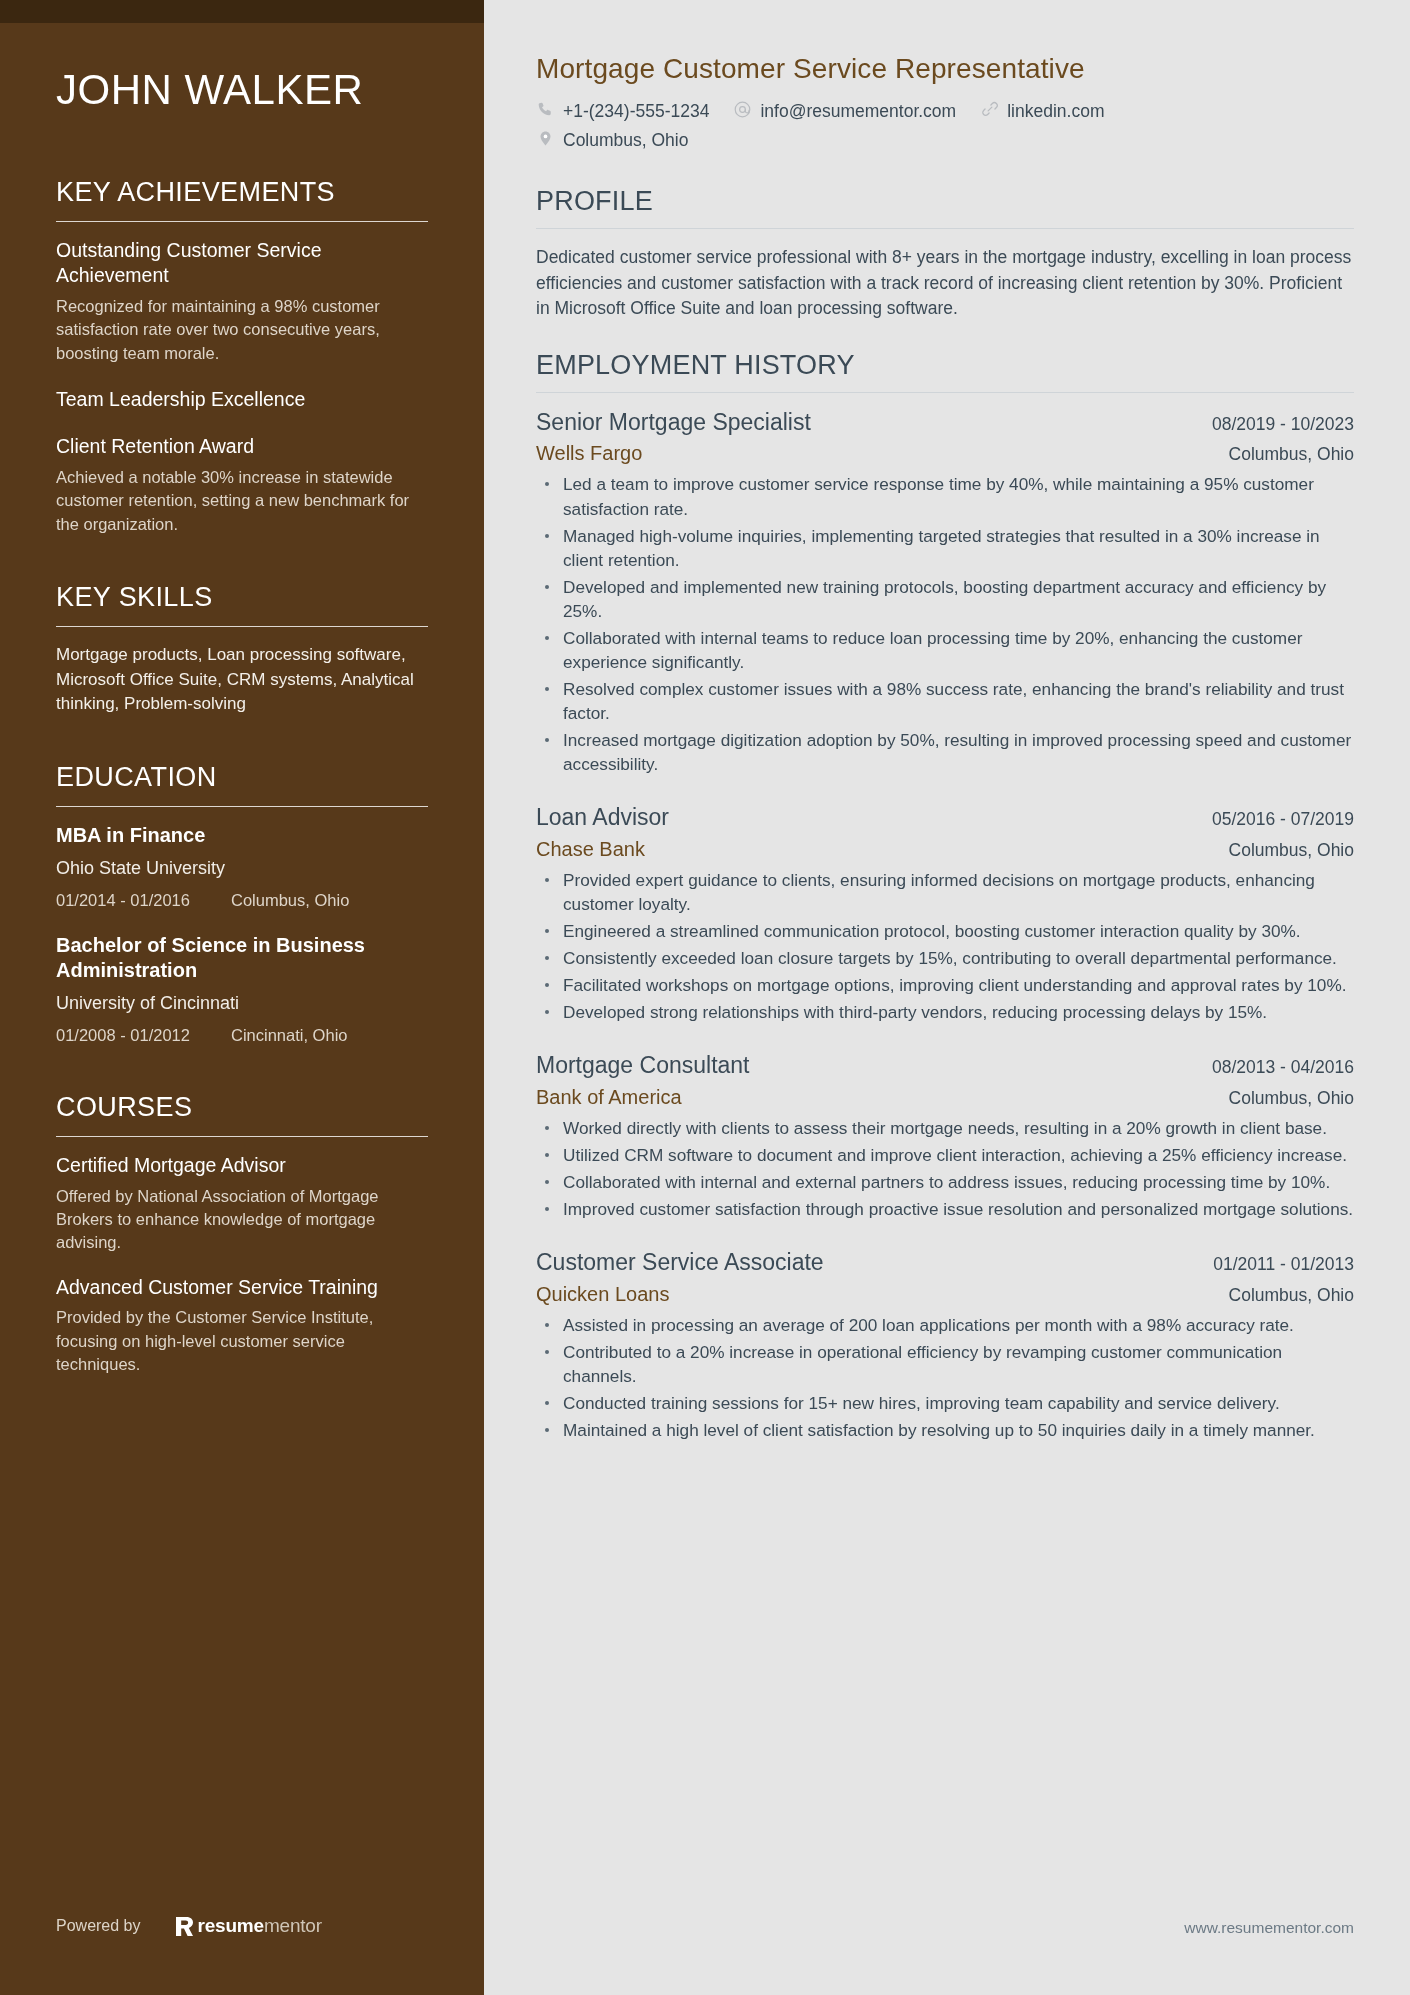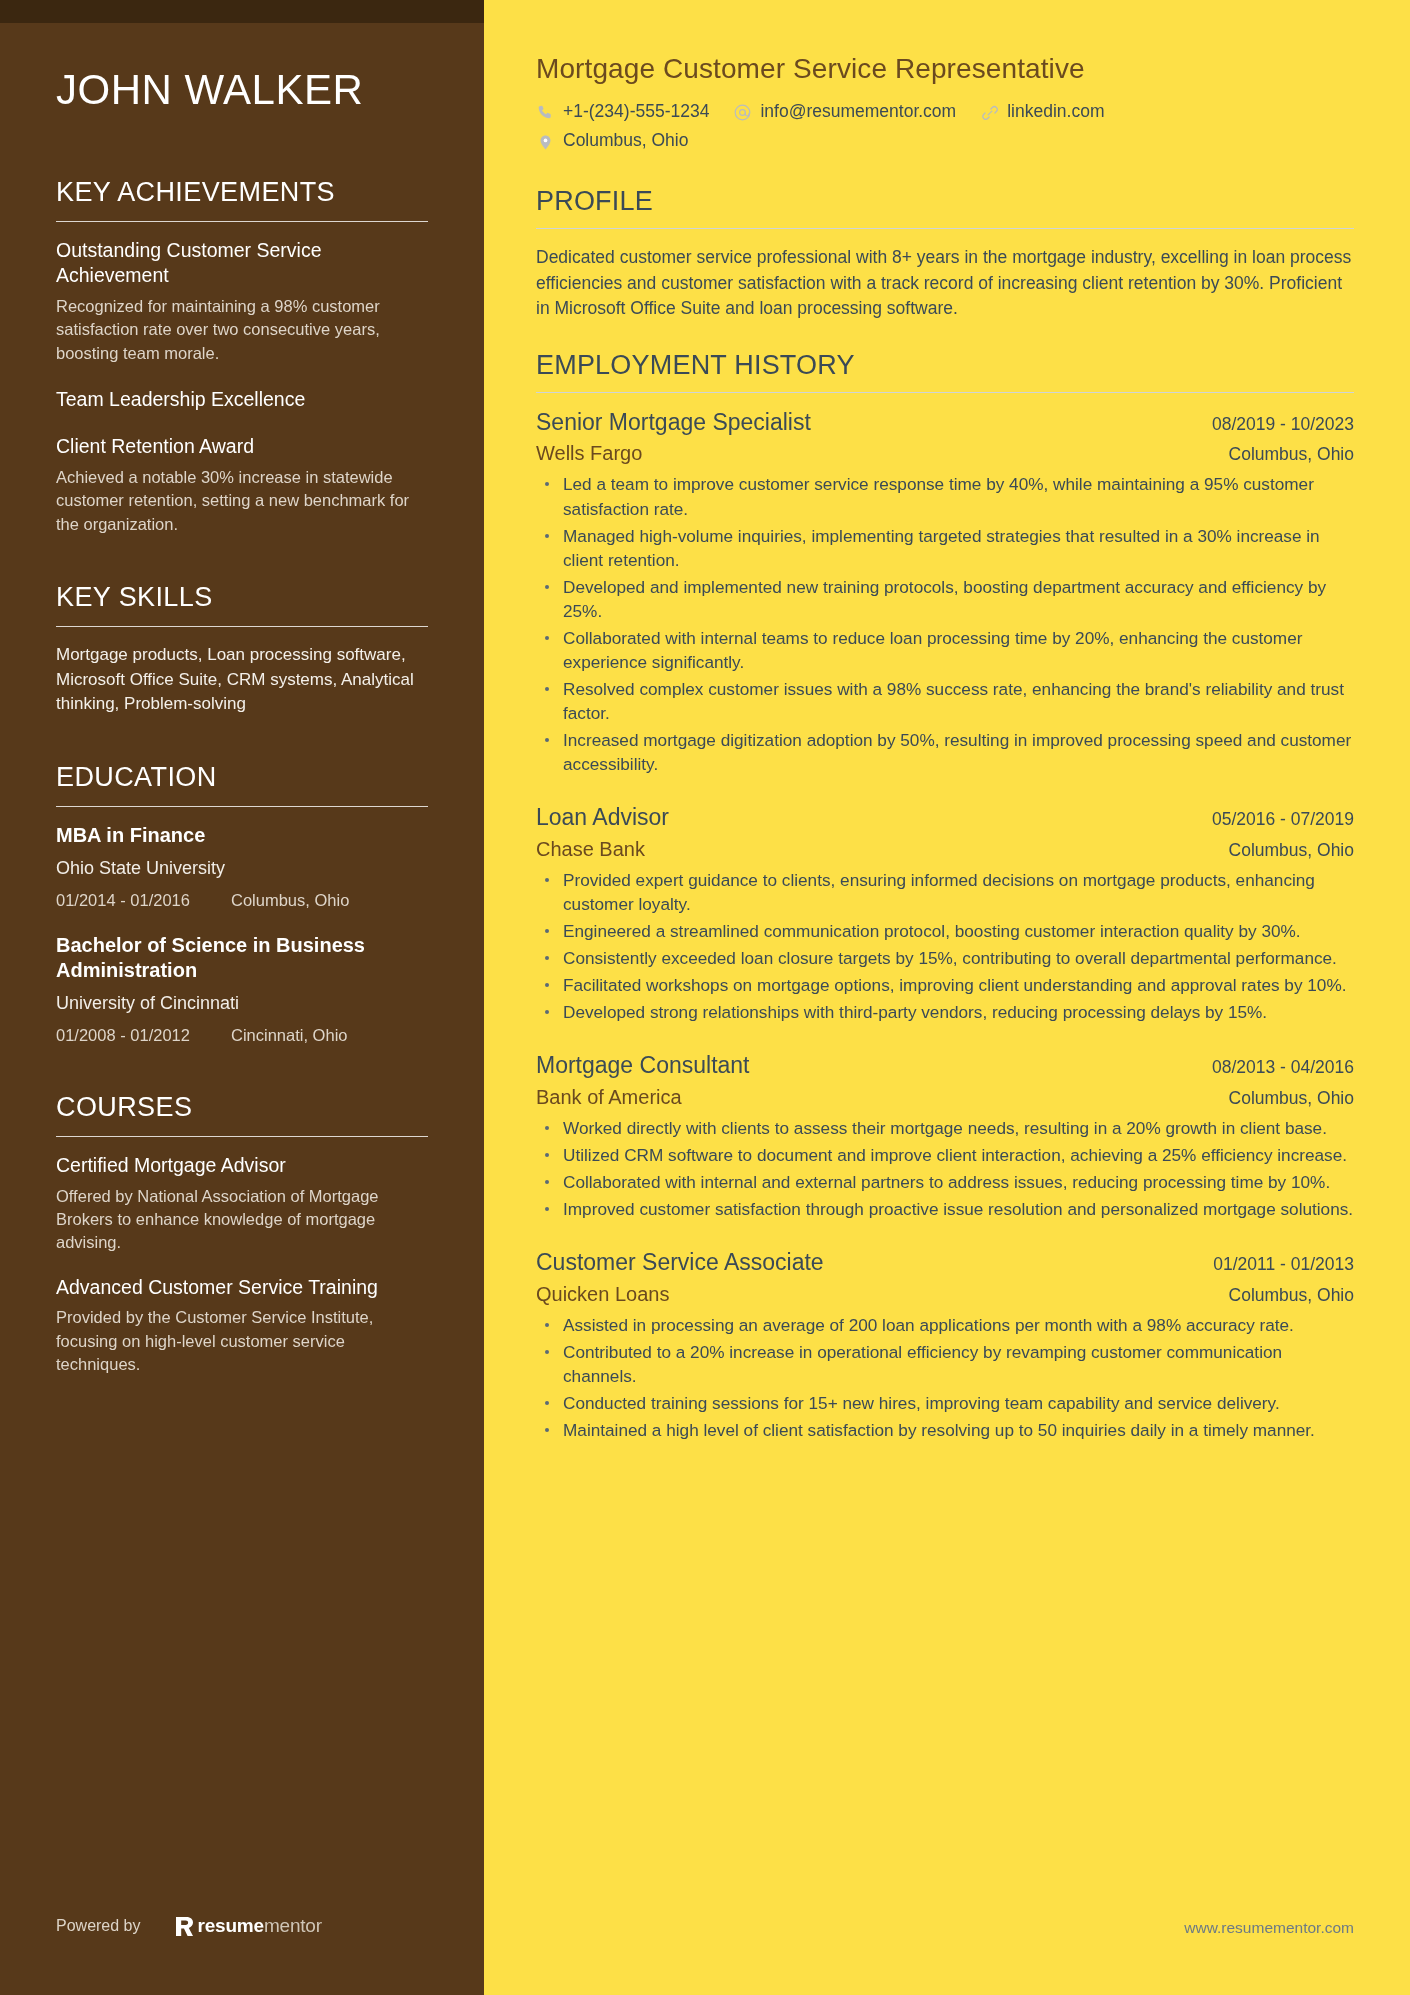--- a/index.html
+++ b/index.html
@@ -161,40 +161,40 @@
   }
   .brand-resume { font-weight: 700; color: #ffffff; }
   .brand-mentor { font-weight: 400; color: #cfc5b6; }
 
   
   .main {
     flex: 1 1 auto;
     box-sizing: border-box;
     padding: 52px 56px 0 52px;
     position: relative;
-    background: #fde047;
+    background: #e5e5e5;
   }
   .job-headline {
     font-size: 28px;
     font-weight: 400;
     color: #6b4a1f;
     margin: 0 0 14px 0;
     line-height: 1.2;
     letter-spacing: 0.1px;
   }
   .contact-rows { margin-bottom: 34px; }
   .contact-row {
     display: flex;
     align-items: center;
     flex-wrap: wrap;
     margin-bottom: 7px;
   }
   .contact-item {
     display: flex;
-    align-items: flex-end;
+    align-items: flex-start;
     margin-right: 24px;
     font-size: 17.5px;
     color: #3b4a56;
     line-height: 1.3;
   }
   .contact-item .ci-icon {
     width: 19px;
     height: 19px;
     margin-right: 8px;
     flex: 0 0 19px;

